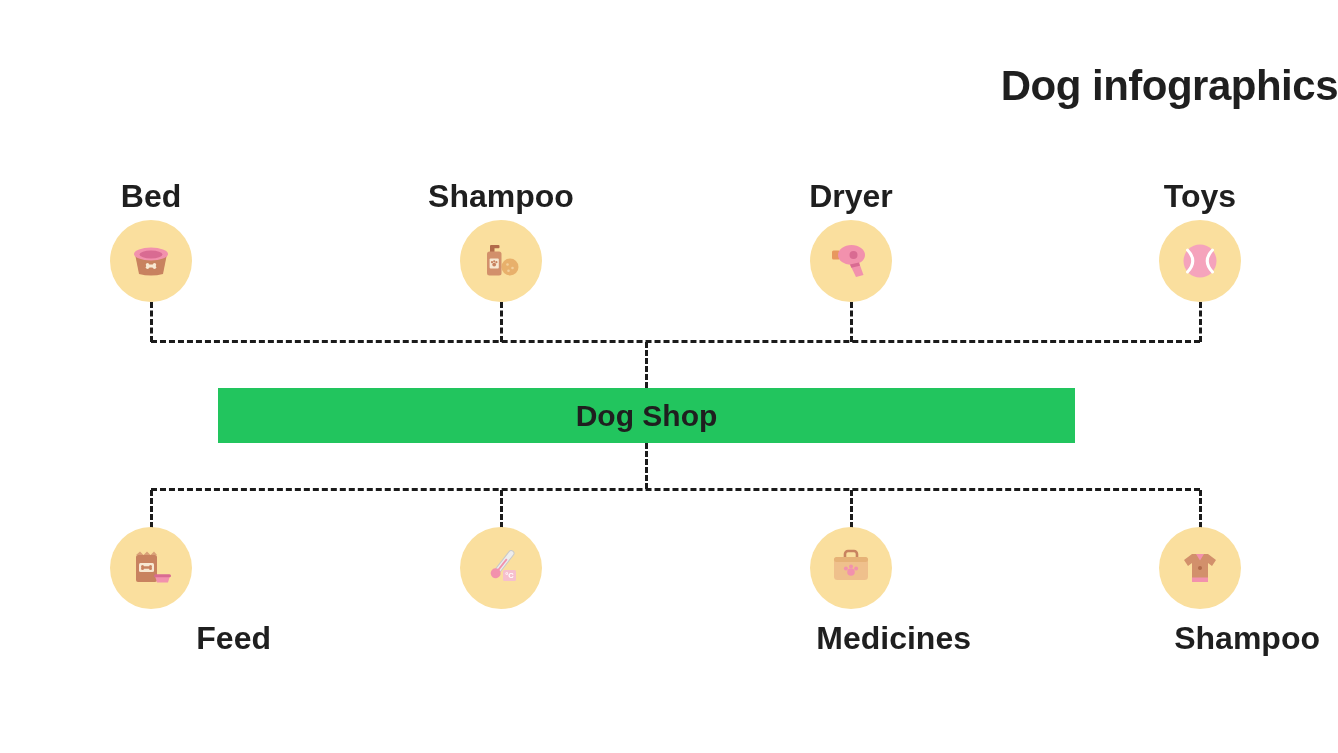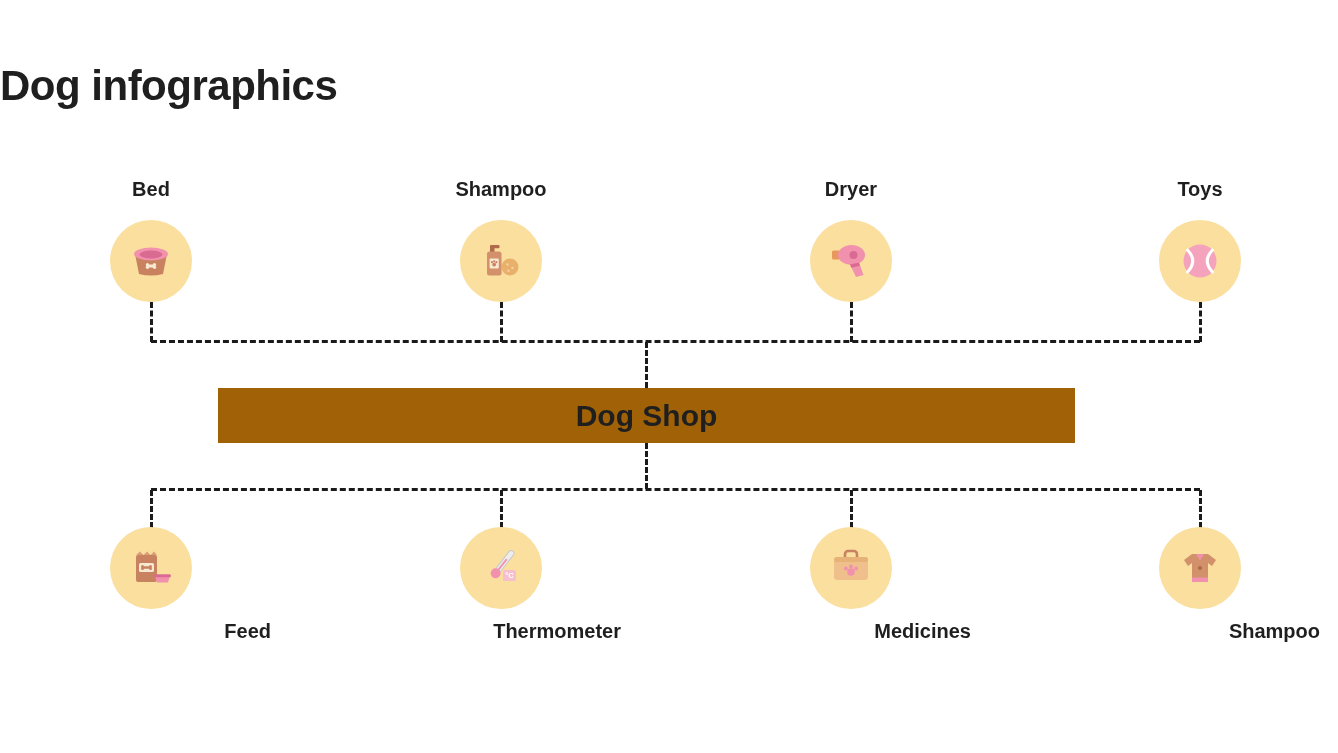--- a/index.html
+++ b/index.html
@@ -10,31 +10,31 @@
     height: 753px;
     background: #ffffff;
     font-family: "Liberation Sans", sans-serif;
     overflow: hidden;
   }
   .title {
     position: absolute;
     top: 62px;
     left: 0;
     width: 100%;
-    text-align: left;
+    text-align: right;
     font-size: 42px;
     font-weight: 700;
     letter-spacing: -0.5px;
     color: #1f1f1f;
   }
   .lbl {
     position: absolute;
     width: 240px;
     text-align: center;
-    font-size: 20px;
+    font-size: 32px;
     font-weight: 700;
     color: #1f1f1f;
   }
   .c0 { left: 31px; }  .c1 { left: 381px; } .c2 { left: 731px; } .c3 { left: 1080px; }
   .top-lbl { top: 178px; }
   .bottom-lbl { top: 620px; text-align: right; }
 
   .circle {
     position: absolute;
     width: 82px;
@@ -59,21 +59,21 @@
   .center-stub-bottom { left: 645px; top: 443px; height: 46px; }
   .bottom-rail { top: 488px; left: 151px; width: 1049px; }
   .bottom-stub { top: 490px; height: 38px; }
 
   .shop-bar {
     position: absolute;
     left: 218px;
     top: 388px;
     width: 857px;
     height: 55px;
-    background: #a16207;
+    background: #22c55e;
     display: flex;
     align-items: center;
     justify-content: center;
   }
   .shop-bar span {
     font-size: 30px;
     font-weight: 700;
     color: #1f1f1f;
   }
 </style>
@@ -221,17 +221,16 @@
       <svg viewBox="0 0 48 48" width="48" height="48">
         <path d="M16 10 L32 10 L40 16 L36 22 L32 19 L32 38 L16 38 L16 19 L12 22 L8 16 Z" fill="#D2906B"></path>
         <path d="M20 10 L28 10 L24 16.5 Z" fill="#F291AD"></path>
         <rect x="16" y="33.5" width="16" height="4.5" fill="#F291AD"></rect>
         <circle cx="24" cy="24" r="2" fill="#B26B4A"></circle>
       </svg>
     </span>
   </div>
 
   <div class="lbl bottom-lbl c0">Feed</div>
-  <div class="lbl bottom-lbl c1">Thermometer</div>
   <div class="lbl bottom-lbl c2">Medicines</div>
   <div class="lbl bottom-lbl c3">Shampoo</div>
 
 </div>
 
 </body></html>

